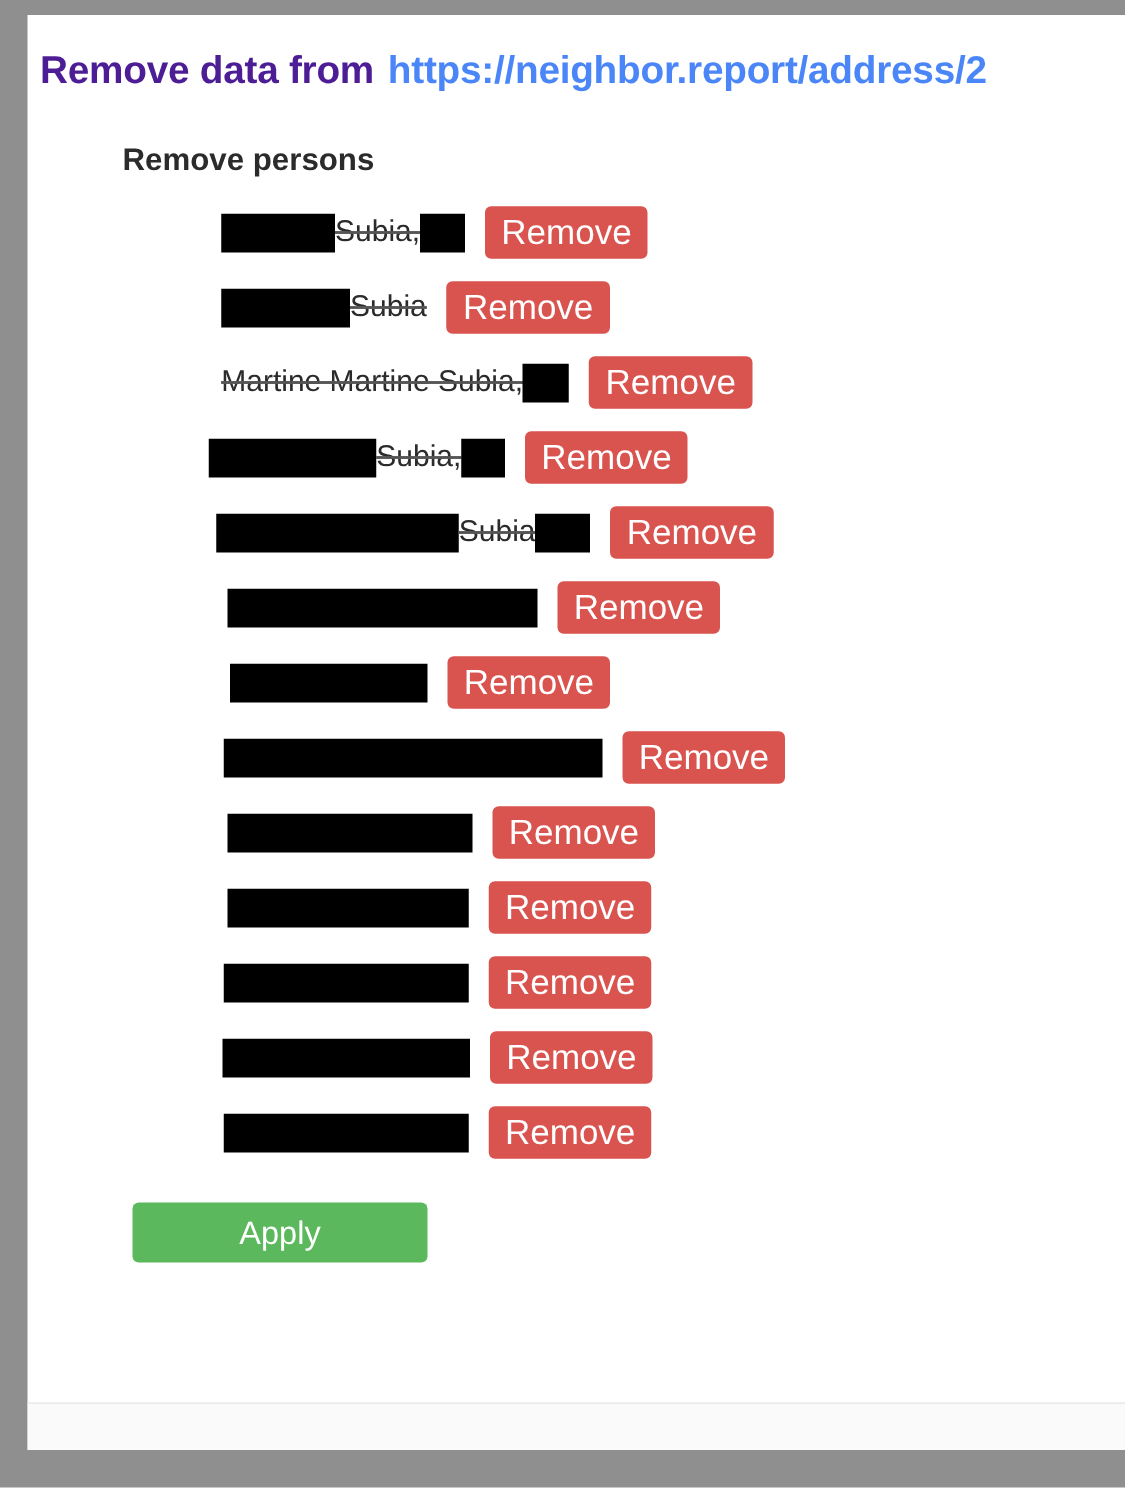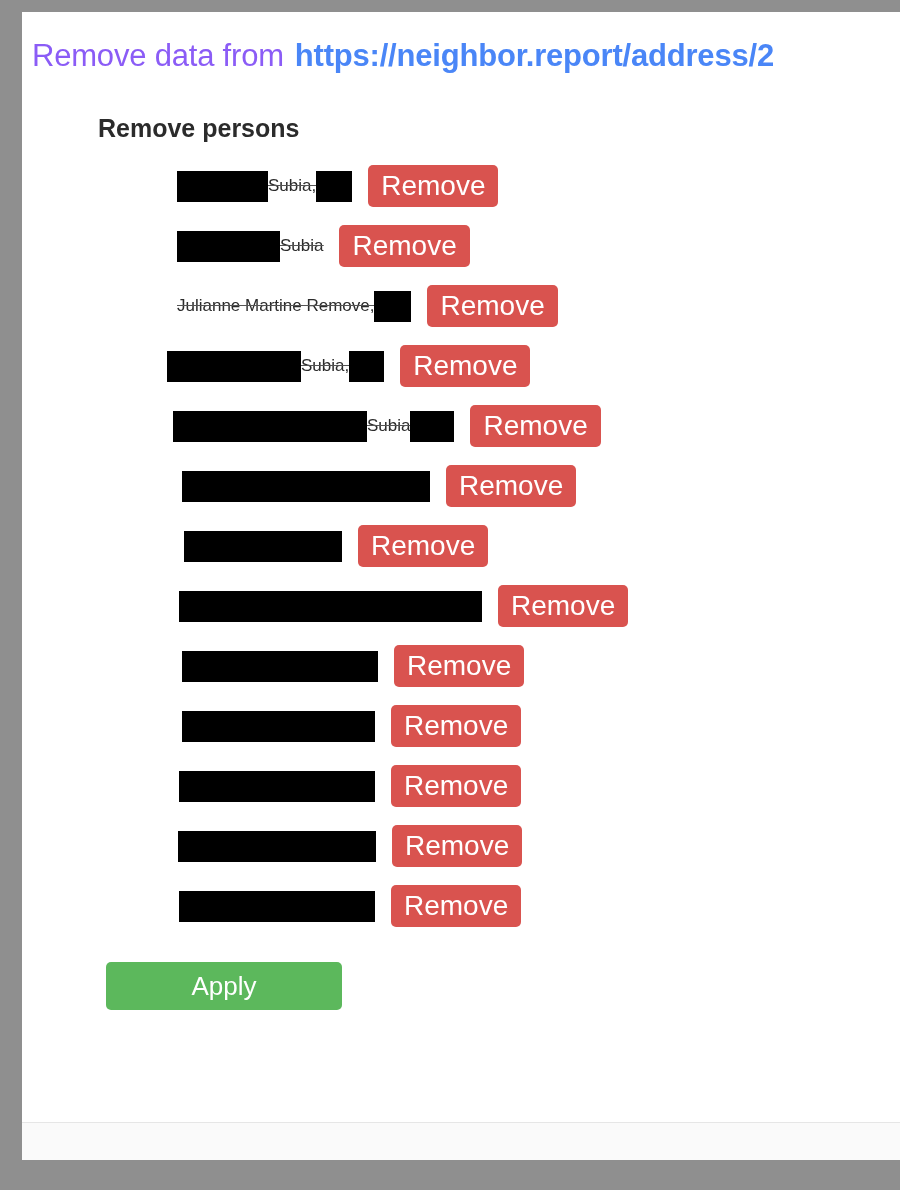--- a/index.html
+++ b/index.html
@@ -30,22 +30,22 @@
     left: 0; top: 0;
     width: 100%;
     height: 88px;
     padding: 0 0 0 10px;
     display: flex;
     align-items: center;
     white-space: nowrap;
   }
   #title-text {
     font-size: 31px;
-    font-weight: normal;
-    color: #8b5cf6;
+    font-weight: bold;
+    color: #4c1d95;
     letter-spacing: -0.2px;
   }
   #title-url {
     font-size: 31px;
     font-weight: bold;
     color: #4a86f7;
     letter-spacing: -0.2px;
     margin-left: 11px;
     text-decoration: none;
   }
@@ -76,21 +76,21 @@
   }
   .row-inner {
     display: flex;
     align-items: center;
   }
 
   
   .entry {
     display: flex;
     align-items: center;
-    font-size: 17px;
+    font-size: 24px;
     color: #2b2b2b;
     text-decoration: line-through;
     text-decoration-color: #555;
     white-space: nowrap;
     padding-left: 13px;
   }
   .entry .vis {
     text-decoration: line-through;
     text-decoration-color: #555;
   }
@@ -162,21 +162,21 @@
         <div class="row-inner" style="margin-left: 142px;">
           <div class="entry">
             <span class="redact" style="width: 103px;"></span>
             <span class="vis">Subia</span>
           </div>
           <button class="btn btn-remove">Remove</button>
         </div>
       </div><div class="row">
         <div class="row-inner" style="margin-left: 142px;">
           <div class="entry">
-            <span class="vis">Julianne Martine Remove,</span>
+            <span class="vis">Martine Martine Subia,</span>
             <span class="redact" style="width: 37px;"></span>
           </div>
           <button class="btn btn-remove">Remove</button>
         </div>
       </div><div class="row">
         <div class="row-inner" style="margin-left: 132px;">
           <div class="entry">
             <span class="redact" style="width: 134px;"></span>
             <span class="vis">Subia,</span>
             <span class="redact" style="width: 35px;"></span>

